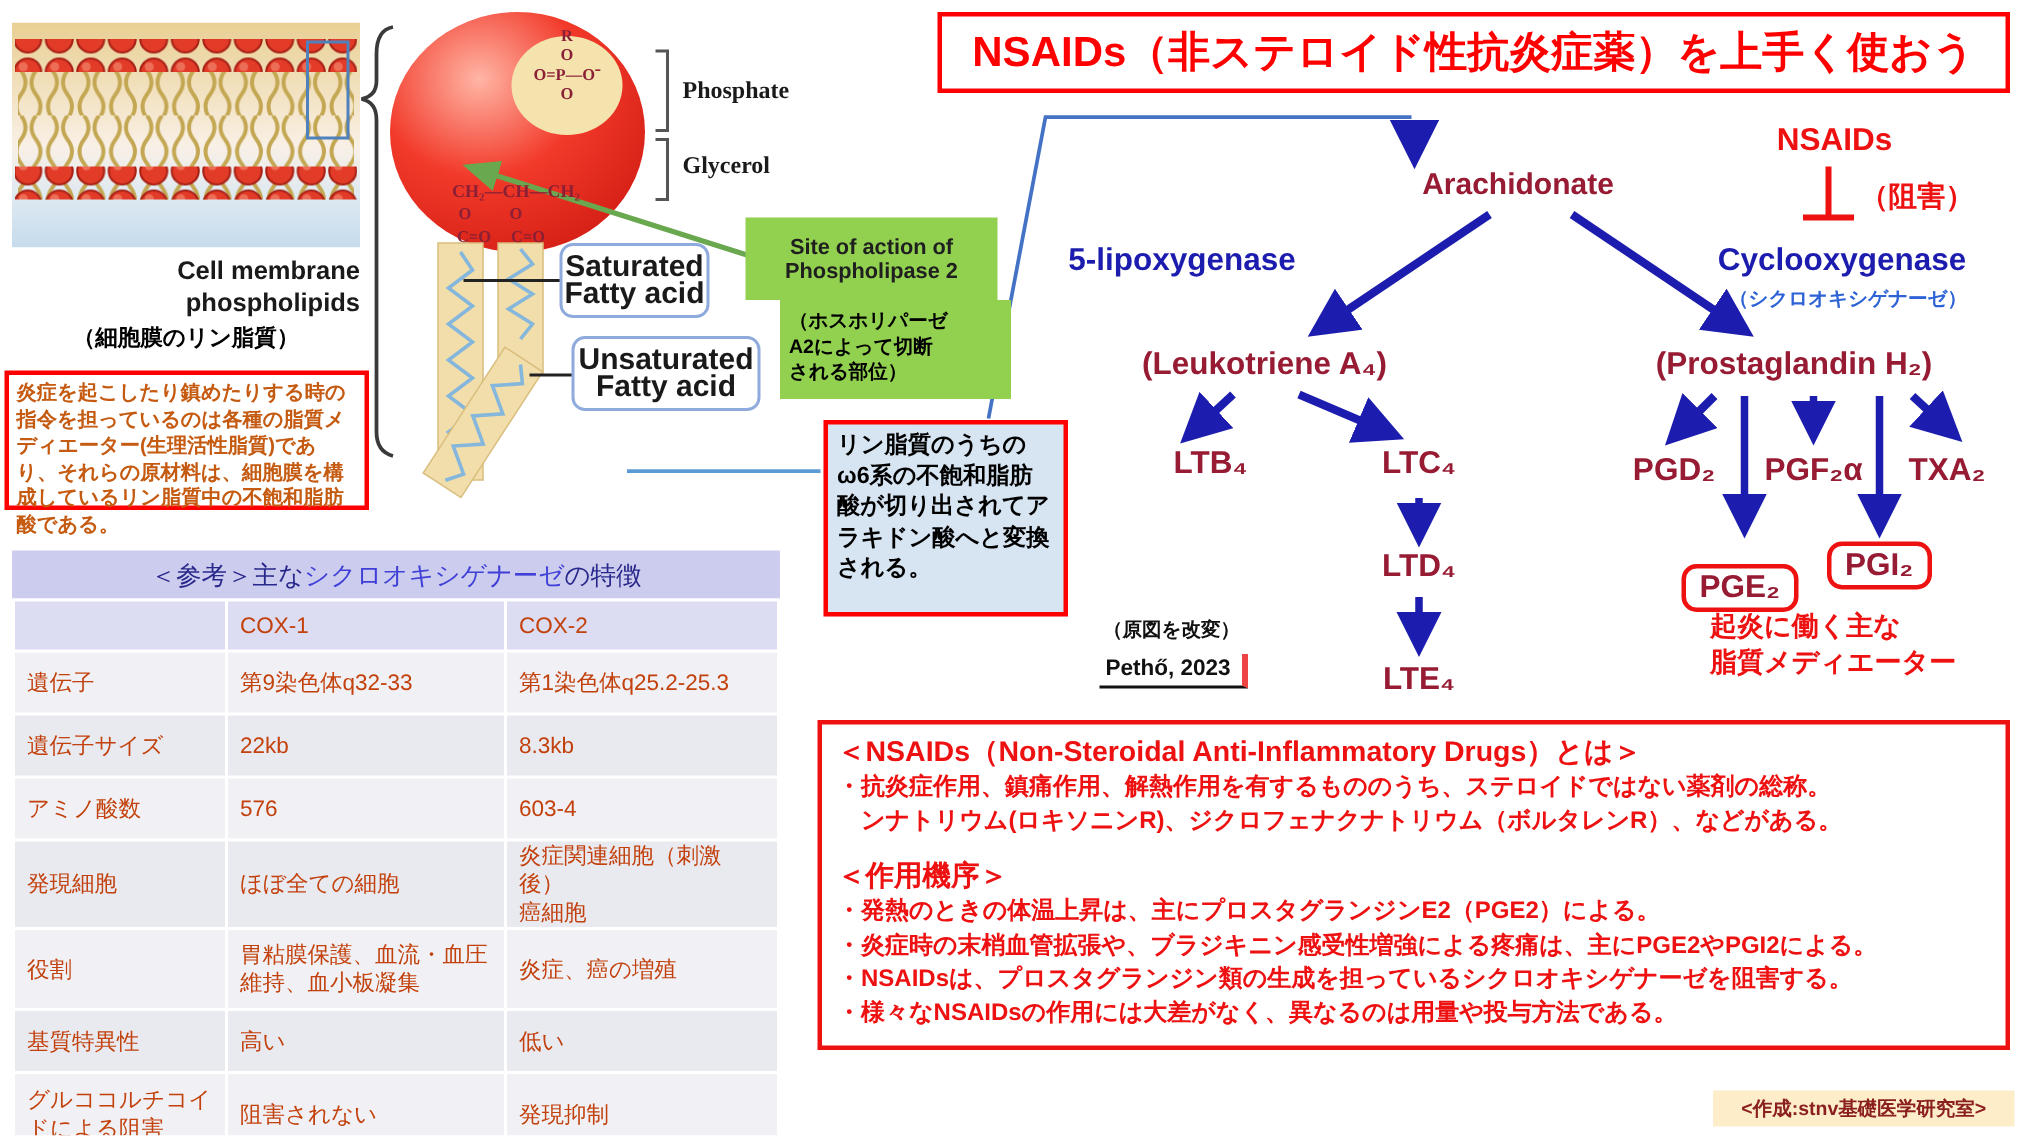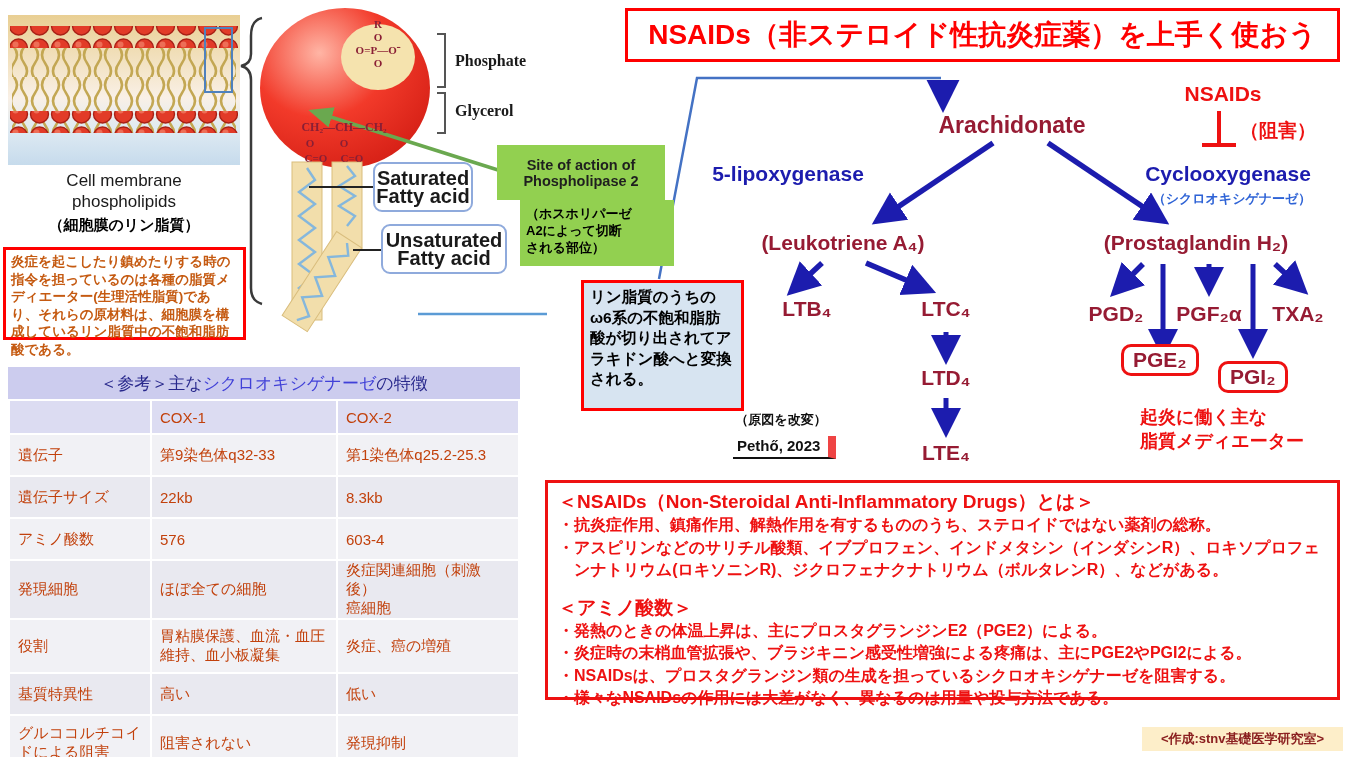--- a/index.html
+++ b/index.html
@@ -14,22 +14,22 @@
 
   
   .main-title {
     left:625px; top:8px; width:715px; height:54px;
     border:3px solid #ff0000; display:flex; align-items:center; justify-content:center;
     color:#ff0000; font-size:28px; font-weight:bold; z-index:4;
   }
 
   
   .membrane-box { left:8px; top:15px; width:232px; height:150px; z-index:1; }
-  .membrane-cap { left:8px; top:170px; width:232px; text-align:center; color:#1a1a1a;
-                  font-size:17px; font-weight:normal; line-height:21px; z-index:2; }
+  .membrane-cap { left:8px; top:170px; width:232px; text-align:right; color:#1a1a1a;
+                  font-size:17px; font-weight:bold; line-height:21px; z-index:2; }
   .membrane-cap-jp { left:8px; top:216px; width:232px; text-align:center; color:#000;
                   font-size:15px; font-weight:bold; z-index:2; }
 
   
   .left-note {
     left:3px; top:247px; width:243px; height:93px; border:3px solid #ff0000;
     padding:3px 5px; color:#c55a11; font-size:13.5px; font-weight:bold;
     line-height:17.5px; z-index:2;
   }
 
@@ -56,30 +56,30 @@
           line-height:18px; display:flex; flex-direction:column; justify-content:center;
           z-index:4; }
   .site-box { left:497px; top:145px; width:168px; height:55px; background:#92d050;
           color:#1f1f1f; font-size:14.5px; font-weight:bold; text-align:center;
           display:flex; flex-direction:column; justify-content:center; z-index:4; }
   .site-box-jp { left:520px; top:200px; width:154px; height:66px; background:#92d050;
           color:#000; font-size:13px; font-weight:bold; line-height:17px;
           padding:5px 6px; white-space:pre-line; z-index:4; }
   .blue-note { left:549px; top:280px; width:163px; height:131px; background:#d7e4f1;
           border:3px solid #ff0000; padding:4px 6px; color:#000; font-size:15.5px;
-          font-weight:bold; line-height:20.5px; z-index:4;margin-left:32px; }
+          font-weight:bold; line-height:20.5px; z-index:4; }
 
   
   .pw { z-index:4; }
   .maroon { color:#961b33; font-weight:bold; }
   .pblue  { color:#1c1cae; font-weight:bold; }
   .pred   { color:#ee1111; font-weight:bold; }
   .node-box { border:3px solid #ee1111; border-radius:10px; padding:1px 9px;
           color:#961b33; font-weight:bold; font-size:21px; background:#fff; z-index:4; }
-  .src-ref { border-bottom:2px solid #111; border-right:8px solid #ef4444;
+  .src-ref { border-bottom:2px solid #111; border-right:4px solid #ef4444;
           padding:1px 8px 3px 4px; font-size:15px; font-weight:bold; color:#111; z-index:4; }
 
   
   .info-box { left:545px; top:480px; width:795px; height:220px; border:3px solid #ee1111;
           padding:6px 10px 0 10px; z-index:2; }
   .info-h { color:#ee1111; font-size:19px; font-weight:bold; line-height:25px; }
   .info-l { color:#ee1111; font-size:16px; font-weight:600; line-height:22.5px; }
   .info-gap { height:13px; }
   .credit { left:1142px; top:727px; width:201px; height:24px; background:#fdeec9;
           color:#8b2020; font-size:13px; font-weight:bold; display:flex;
@@ -255,49 +255,48 @@
   <div class="abs site-box" style="white-space:pre-line;">Site of action of
 Phospholipase 2</div>
   <div class="abs site-box-jp">（ホスホリパーゼ
 A2によって切断
 される部位）</div>
 
   <div class="abs blue-note">リン脂質のうちのω6系の不飽和脂肪酸が切り出されてアラキドン酸へと変換される。</div>
 
   <div class="abs main-title">NSAIDs（非ステロイド性抗炎症薬）を上手く使おう</div>
 
-  <div class="abs pw maroon ctr" style="left:1012px; top:112px; font-size:23px;">Arachidonate</div>
+  <div class="abs pw maroon ctr" style="left:1012px; top:112px; font-size:20px;">Arachidonate</div>
   <div class="abs pw pred ctr" style="left:1223px; top:82px; font-size:21px;">NSAIDs</div>
   <div class="abs pw pred" style="left:1240px; top:118px; font-size:19px;">（阻害）</div>
   <div class="abs pw pblue ctr" style="left:788px; top:162px; font-size:21px;">5-lipoxygenase</div>
   <div class="abs pw pblue ctr" style="left:1228px; top:162px; font-size:21px;">Cyclooxygenase</div>
   <div class="abs pw ctr" style="left:1232px; top:190px; font-size:13px; color:#2e63d6; font-weight:bold;">（シクロオキシゲナーゼ）</div>
   <div class="abs pw maroon ctr" style="left:843px; top:231px; font-size:21px;">(Leukotriene A₄)</div>
   <div class="abs pw maroon ctr" style="left:1196px; top:231px; font-size:21px;">(Prostaglandin H₂)</div>
   <div class="abs pw maroon ctr" style="left:807px; top:297px; font-size:21px;">LTB₄</div>
   <div class="abs pw maroon ctr" style="left:946px; top:297px; font-size:21px;">LTC₄</div>
   <div class="abs pw maroon ctr" style="left:946px; top:366px; font-size:21px;">LTD₄</div>
   <div class="abs pw maroon ctr" style="left:946px; top:441px; font-size:21px;">LTE₄</div>
   <div class="abs pw maroon ctr" style="left:1116px; top:302px; font-size:21px;">PGD₂</div>
   <div class="abs pw maroon ctr" style="left:1209px; top:302px; font-size:21px;">PGF₂α</div>
   <div class="abs pw maroon ctr" style="left:1298px; top:302px; font-size:21px;">TXA₂</div>
-  <div class="abs node-box" style="left:1121px; top:344px;">PGE₂</div>
+  <div class="abs node-box" style="left:1121px; top:376px;">PGE₂</div>
   <div class="abs node-box" style="left:1218px; top:361px;">PGI₂</div>
   <div class="abs pw pred" style="left:1140px; top:405px; font-size:18px;">起炎に働く主な</div>
   <div class="abs pw pred" style="left:1140px; top:429px; font-size:18px;">脂質メディエーター</div>
   <div class="abs pw ctr" style="left:781px; top:411px; font-size:13px; color:#111; font-weight:bold;">（原図を改変）</div>
   <div class="abs src-ref" style="left:733px; top:436px;">Pethő, 2023</div>
 
   <div class="abs info-box">
     <div class="info-h">＜NSAIDs（Non-Steroidal Anti-Inflammatory Drugs）とは＞</div>
     <div class="info-l">・抗炎症作用、鎮痛作用、解熱作用を有するもののうち、ステロイドではない薬剤の総称。</div>
-    <div class="info-l">・アスピリンなどのサリチル酸類、イブプロフェン、インドメタシン（インダシンR）、ロキソプロフェ</div>
     <div class="info-l">　ンナトリウム(ロキソニンR)、ジクロフェナクナトリウム（ボルタレンR）、などがある。</div>
     <div class="info-gap"></div>
-    <div class="info-h">＜アミノ酸数＞</div>
+    <div class="info-h">＜作用機序＞</div>
     <div class="info-l">・発熱のときの体温上昇は、主にプロスタグランジンE2（PGE2）による。</div>
     <div class="info-l">・炎症時の末梢血管拡張や、ブラジキニン感受性増強による疼痛は、主にPGE2やPGI2による。</div>
     <div class="info-l">・NSAIDsは、プロスタグランジン類の生成を担っているシクロオキシゲナーゼを阻害する。</div>
     <div class="info-l">・様々なNSAIDsの作用には大差がなく、異なるのは用量や投与方法である。</div>
   </div>
 
   <div class="abs credit">&lt;作成:stnv基礎医学研究室&gt;</div>
 
 </div>
 

